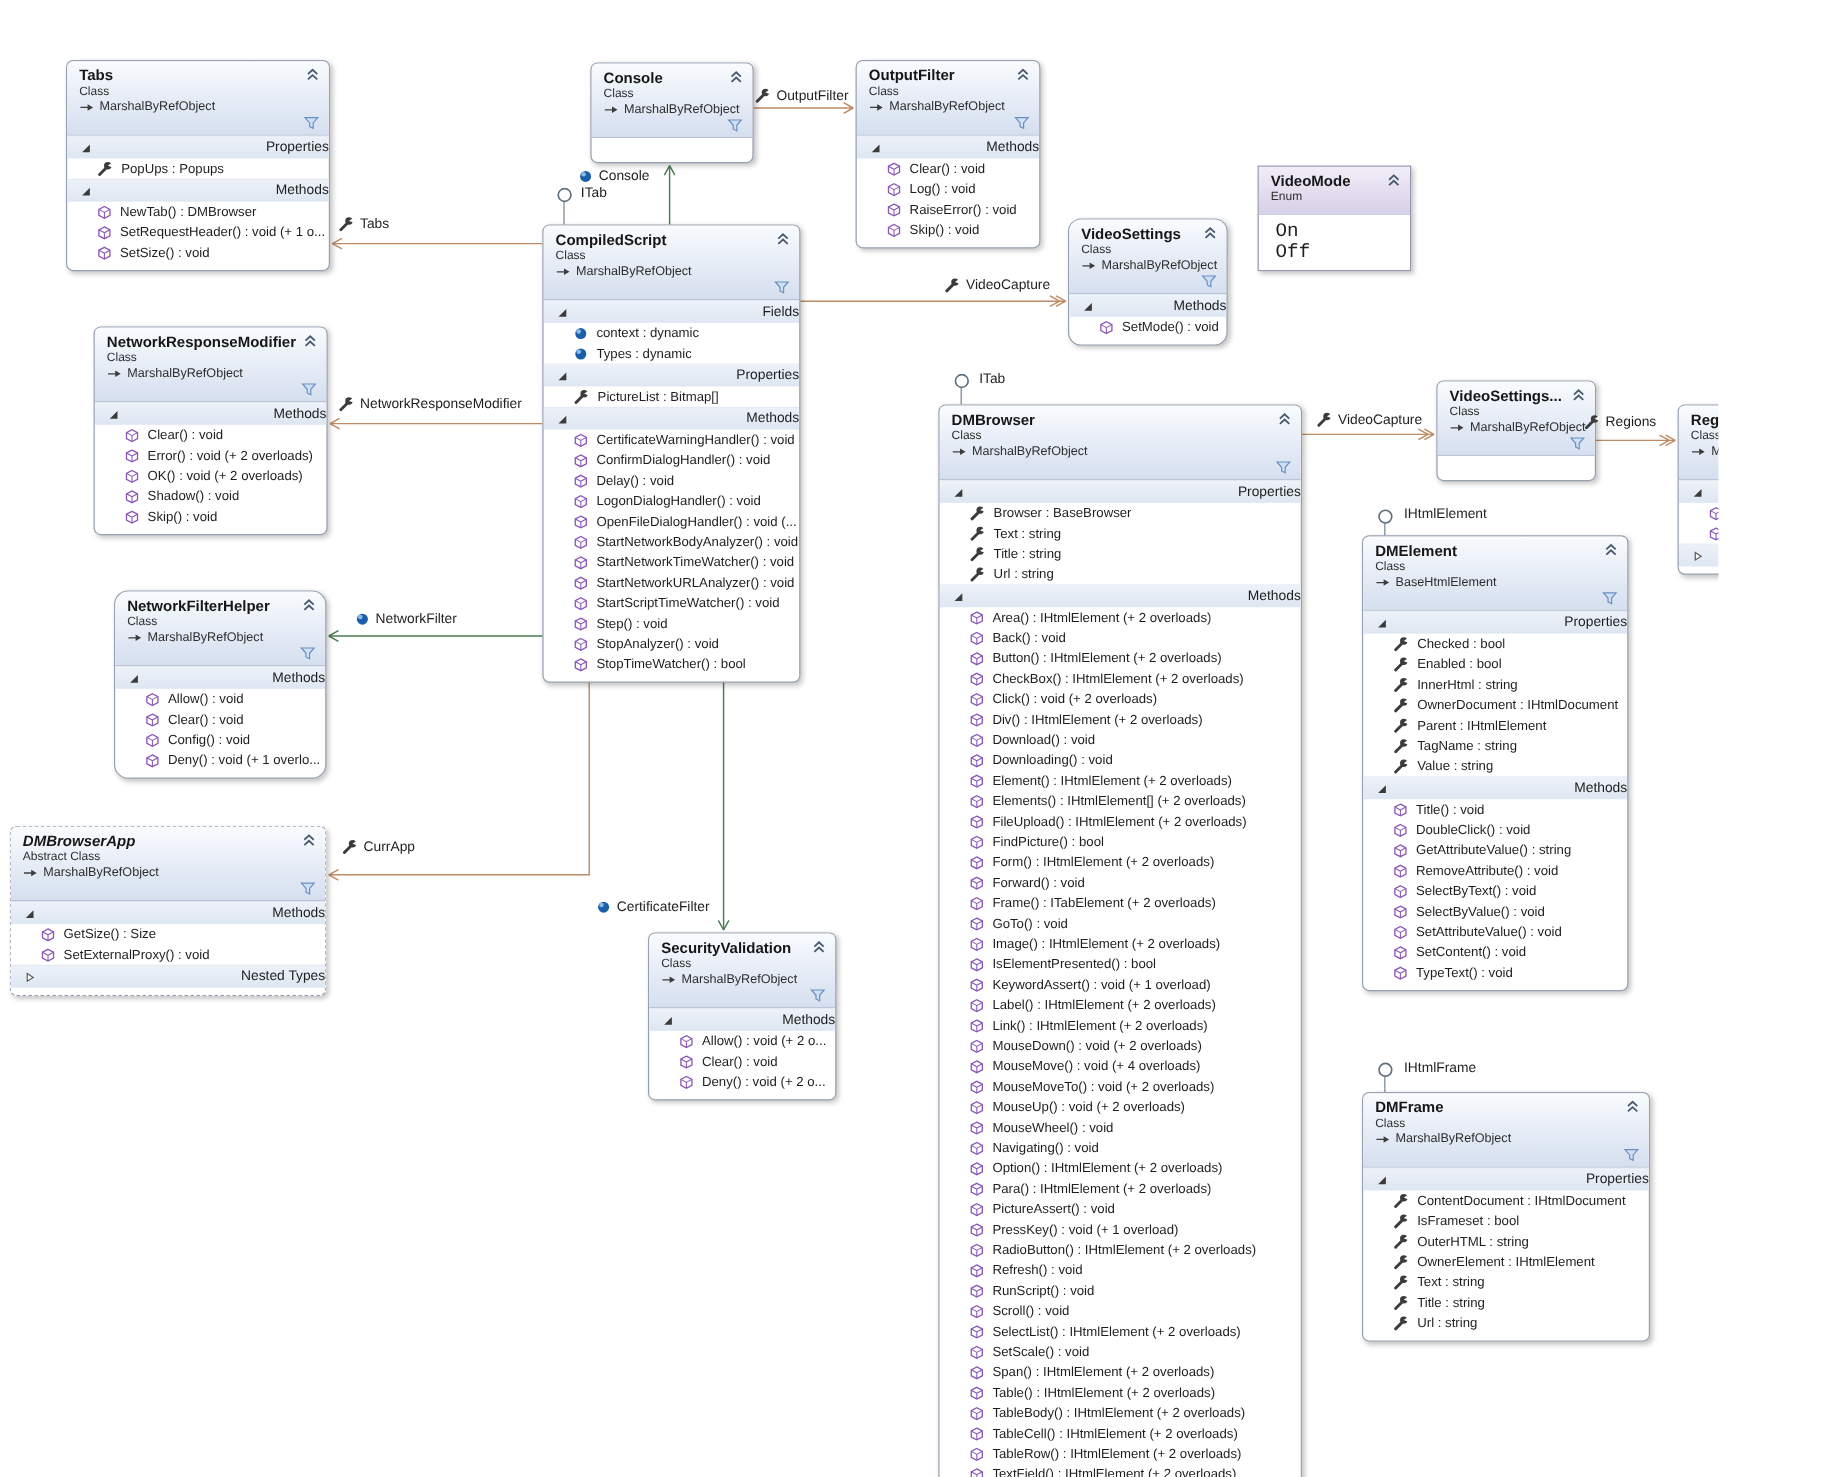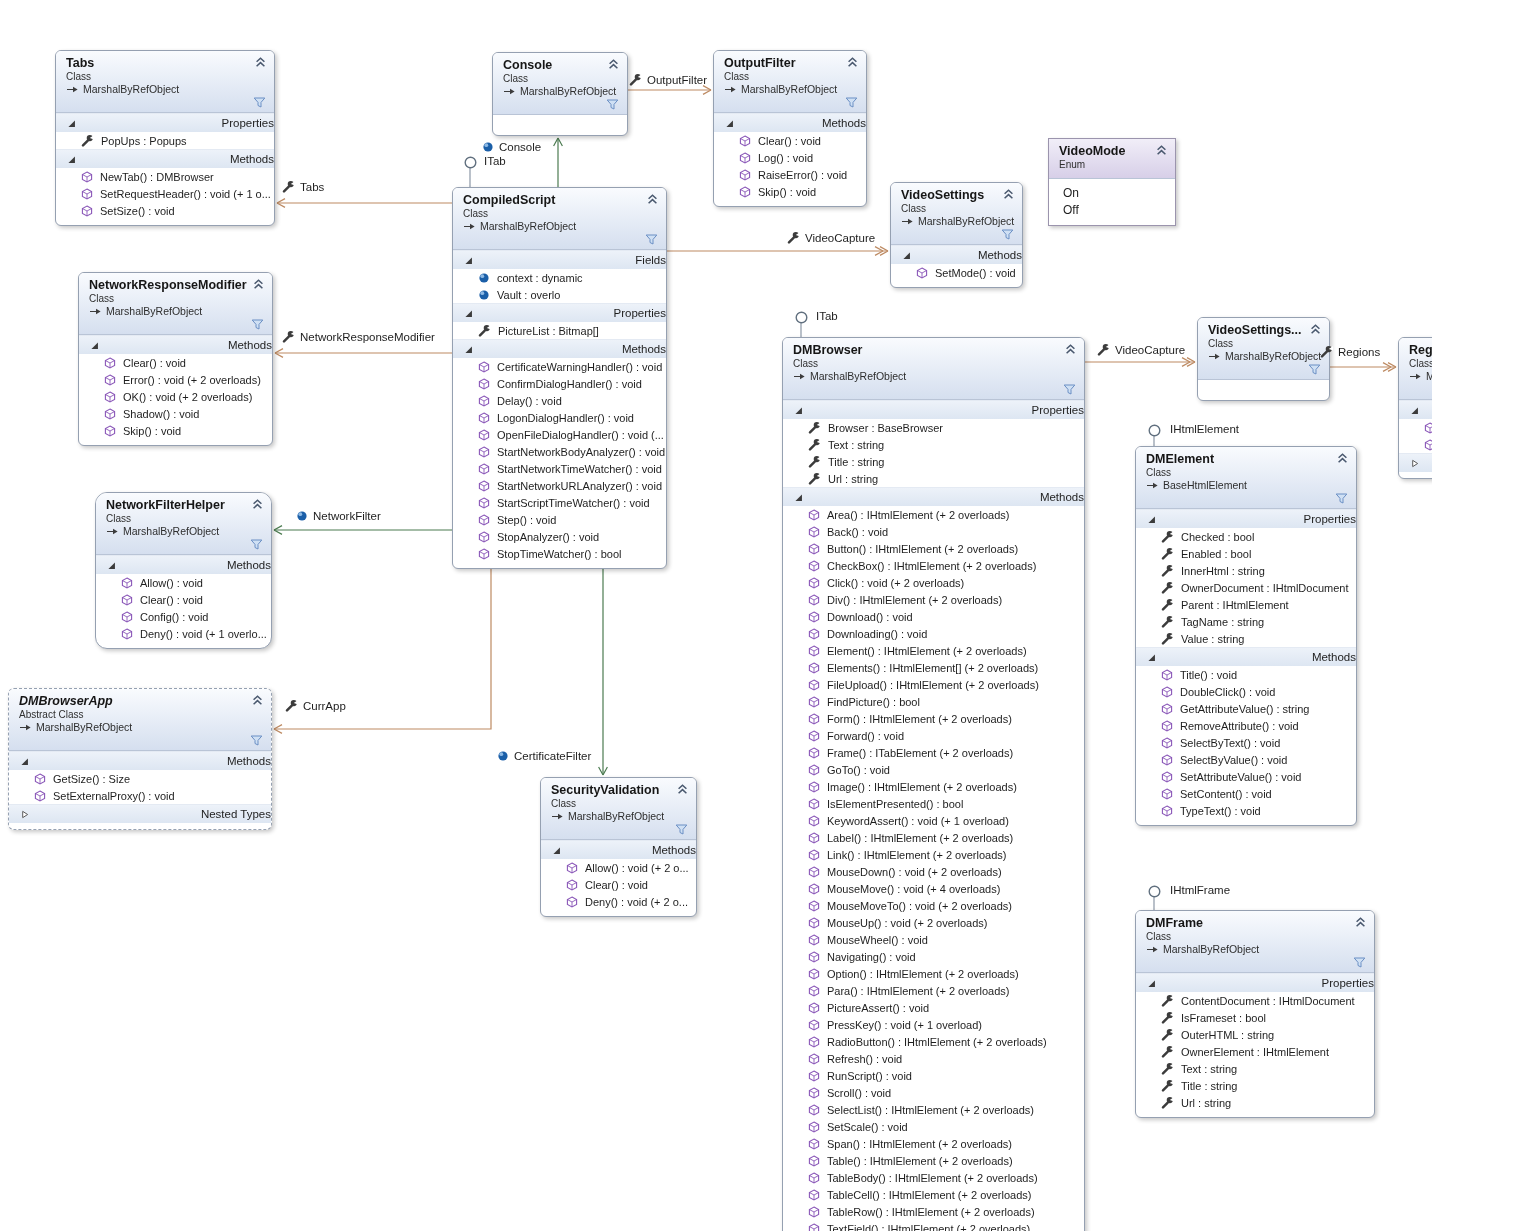--- a/index.html
+++ b/index.html
@@ -19,21 +19,21 @@
   .cls-base{font-size:10.5px;color:#2e2e2e;margin-top:1px;display:flex;align-items:center;gap:4px;white-space:nowrap;}
   .collapse-btn{position:absolute;top:6px;right:8px;line-height:0;}
   .filter-btn{position:absolute;bottom:3px;right:8px;line-height:0;}
   .cls-body{padding-bottom:6px;}
   .cls-body.empty{height:20px;padding:0;}
   .sec{height:19px;display:flex;align-items:center;gap:8px;padding-left:11px;
        background:linear-gradient(#edf2f9,#dde6f2);border-top:1px solid #e4eaf3;box-sizing:border-box;justify-content:space-between;}
   .sec-label{font-size:11.5px;color:#1e1e1e;}
   .row{height:17px;display:flex;align-items:center;gap:7px;padding-left:25px;box-sizing:border-box;}
   .row-text{font-size:11px;color:#1e1e1e;white-space:nowrap;overflow:hidden;}
-  .enum-val{height:17px;line-height:17px;padding-left:14px;font-size:12px;color:#1e1e1e;}
+  .enum-val{height:17px;line-height:17px;padding-left:14px;font-size:16px;color:#1e1e1e;font-family:Liberation Mono, monospace;}
   .enum-body{padding-top:6px;padding-bottom:6px;}
   .icn{line-height:0;flex:0 0 auto;}
   .conn-label{position:absolute;display:flex;align-items:center;gap:5px;white-space:nowrap;}
   .conn-label .txt{font-size:11.5px;color:#1e1e1e;}
   .lolli{position:absolute;line-height:0;}
   .lolli-label{position:absolute;font-size:11.5px;color:#1e1e1e;white-space:nowrap;}
 </style>
 </head>
 <body>
 
@@ -210,21 +210,21 @@
         <div class="cls-kind">Enum</div>
         <span class="collapse-btn"><svg width="11" height="11" viewBox="0 0 11 11">
             <path d="M1.6 4.8 L5.5 1.2 L9.4 4.8 M1.6 9.2 L5.5 5.6 L9.4 9.2" fill="none" stroke="#49586e" stroke-width="1.5"></path>
           </svg></span>
       </div>
       <div class="cls-body enum-body">
         <div class="enum-val">On</div>
         <div class="enum-val">Off</div>
       </div>
     </div>
-    <div class="cls" style="left: 890px; top: 142px; width: 133px;">
+    <div class="cls" style="left: 890px; top: 142px; width: 133px; border-radius: 11px;">
       <div class="cls-hd">
         <span class="cls-title">VideoSettings</span>
         <div class="cls-kind">Class</div>
         <div class="cls-base">
           <span class="icn"><svg width="13" height="9" viewBox="0 0 13 9">
               <path d="M1 4.5 H7.5" stroke="#3c3c3c" stroke-width="1.1"></path>
               <path d="M7 1.8 L11.6 4.5 L7 7.2 Z" fill="#3c3c3c"></path>
             </svg></span>
           <span>MarshalByRefObject</span>
         </div>
@@ -281,21 +281,21 @@
               <circle cx="6" cy="6" r="4.6" fill="#1b5fa8"></circle>
               <circle cx="4.3" cy="4.2" r="1.9" fill="#8db9e4"></circle>
             </svg></span>
           <span class="row-text">context : dynamic</span>
         </div>
         <div class="row">
           <span class="icn"><svg width="12" height="12" viewBox="0 0 12 12">
               <circle cx="6" cy="6" r="4.6" fill="#1b5fa8"></circle>
               <circle cx="4.3" cy="4.2" r="1.9" fill="#8db9e4"></circle>
             </svg></span>
-          <span class="row-text">Vault : overlo</span>
+          <span class="row-text">Types : dynamic</span>
         </div>
         <div class="sec">
           <span class="icn"><svg width="9" height="9" viewBox="0 0 10 10">
               <path d="M1.6 8.8 H8.8 V1.6 Z" fill="#3b3b3b"></path>
             </svg></span>
           <span class="sec-label">Properties</span>
         </div>
         <div class="row">
           <span class="icn"><svg width="13" height="13" viewBox="0 0 13 13">
               <path d="M2 11.4 L7 6.4" stroke="#3c3c3c" stroke-width="2.4" stroke-linecap="round" fill="none"></path>

